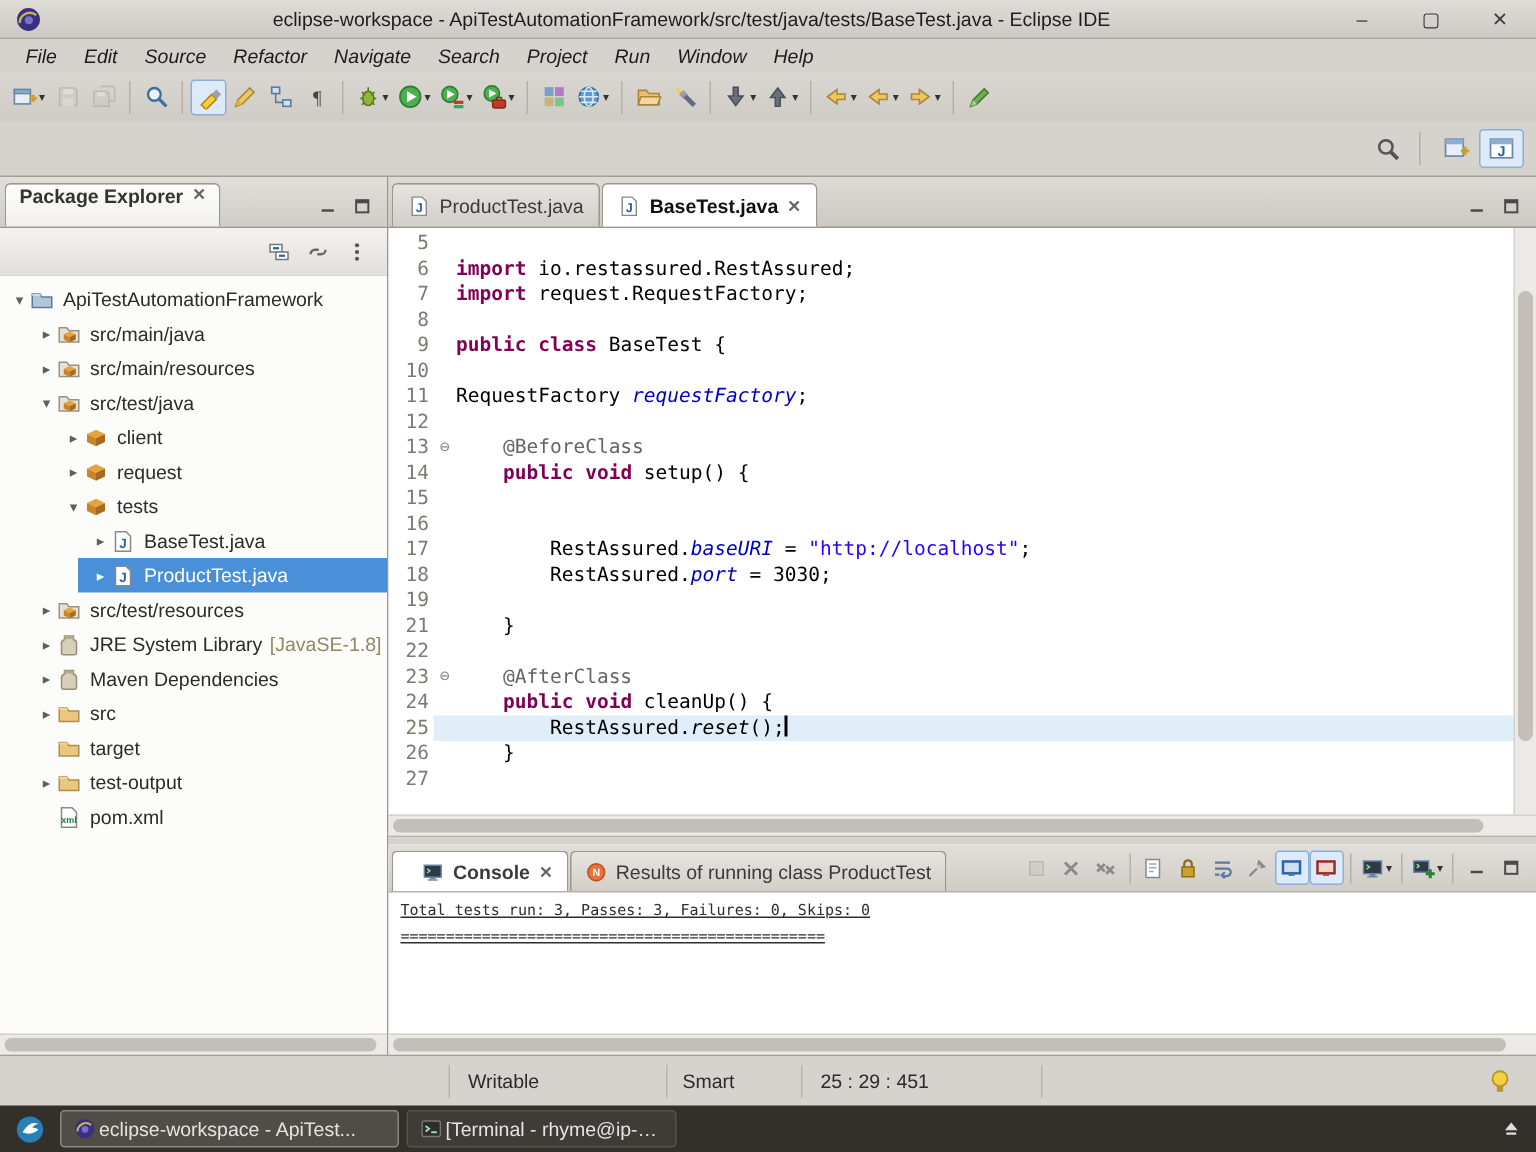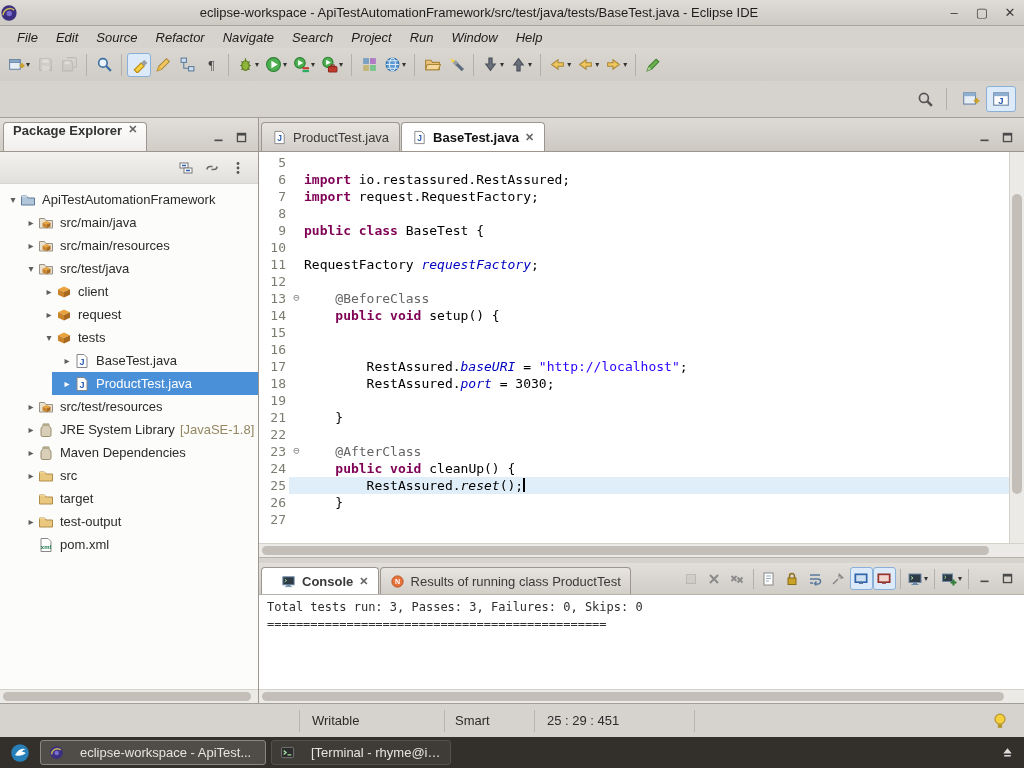--- a/index.html
+++ b/index.html
@@ -1,22 +1,22 @@
 <!DOCTYPE html>
 <html><head>
 <meta charset="utf-8">
 <style>
   * { box-sizing: border-box; margin: 0; padding: 0; }
   html,body { width:1024px; height:768px; overflow:hidden; }
   body { font-family:"Liberation Sans", sans-serif; font-size:13px; color:#2e2e2e; background:#d6d2cd; }
   #screen { width:1024px; height:768px; display:flex; flex-direction:column; }
 
   
-  #titlebar { height:26px; flex:none; display:flex; align-items:center; padding:0 0;
-    background:linear-gradient(#dfdcd8,#cdc9c3); border-bottom:1px solid #aaa59e; }
+  #titlebar { height:26px; flex:none; display:flex; align-items:center; padding:0 10px;
+    background:linear-gradient(#dfdcd8,#cdc9c3); border-bottom:1px solid #aaa59e;gap:18px; }
   #titlebar .app-icon { width:18px; height:18px; flex:none; }
   #titlebar .title { flex:1; text-align:center; font-size:13px; color:#1d1d1d; white-space:nowrap; overflow:hidden; }
   .win-ctl { width:28px; height:20px; display:inline-flex; align-items:center; justify-content:center;
     color:#3c3c3c; font-size:13px; cursor:default; }
 
   
   #menubar { height:22px; flex:none; display:flex; align-items:center; padding-left:8px; background:#d6d2cd; }
   .menu-item { padding:2px 9px; font-size:13px; color:#1d1d1d;font-style:italic; }
 
   
@@ -108,36 +108,36 @@
   .ctab svg { width:15px; height:15px; }
   .ct-btn { height:23px; min-width:23px; display:inline-flex; align-items:center; justify-content:center;
     border:1px solid transparent; border-radius:3px; padding:0 1px; }
   .ct-btn svg { width:16px; height:16px; }
   .ct-btn.pressed { background:#dceafa; border-color:#8ab0d8; }
   .ct-btn.disabled { opacity:.5; }
   .ct-sep { width:1px; height:20px; background:#b4b0a9; margin:0 4px; }
 
   #console-status { height:20px; flex:none; font-size:12px; color:#2b2b2b; padding:2px 8px;
     background:#f2f1ef; border-bottom:1px solid #dcd9d4; white-space:pre; overflow:hidden; }
-  #console-output { flex:1; font-family:"DejaVu Sans Mono", monospace; font-size:12px; line-height:17px; padding:4px 8px; overflow:hidden; }
+  #console-output { flex:1; font-family:"DejaVu Sans Mono", monospace; font-size:10px; line-height:17px; padding:4px 8px; overflow:hidden;text-decoration:underline; }
 
   
   #statusbar { height:34px; flex:none; display:flex; align-items:center; background:#d6d2cd; border-top:1px solid #a39e97; font-size:13px; color:#2b2b2b; }
   .sb-spacer { width:300px; flex:none; height:22px; border-right:1px solid #b8b4ae; }
   .sb-cell { height:22px; line-height:22px; padding:0 12px; border-right:1px solid #b8b4ae; flex:none; }
   #sb-writable { width:145px; }
   #sb-insert { width:90px; padding:0 10px; }
   #sb-pos { width:160px; }
   .sb-bulb { margin-left:auto; margin-right:14px; width:20px; height:20px; }
 
   
   #taskbar { height:31px; flex:none; display:flex; align-items:center; gap:5px; padding:0 5px; background:#33302c; }
   .start-btn { width:30px; height:25px; display:inline-flex; align-items:center; justify-content:center; border-radius:3px; }
   .start-btn svg { width:20px; height:20px; }
-  .task-btn { height:25px; display:flex; align-items:center; gap:16px; padding:0 8px; border-radius:3px;
+  .task-btn { height:25px; display:flex; align-items:center; gap:2px; padding:0 8px; border-radius:3px;
     background:#3f3c38; border:1px solid #55524d; color:#e6e4e1; font-size:13px; white-space:nowrap; overflow:hidden; }
   .task-btn.active { background:#504c47; border-color:#8a8780; }
   .task-btn svg { width:15px; height:15px; flex:none; }
   .task-btn .tlabel { overflow:hidden; text-overflow:ellipsis; }
   #task-1 { width:226px; }
   #task-2 { width:180px; }
   .tray-arrow { margin-left:auto; width:24px; height:24px; display:inline-flex; align-items:center; justify-content:center; }
   .tray-arrow svg { width:15px; height:15px; }
 </style>
 </head>

